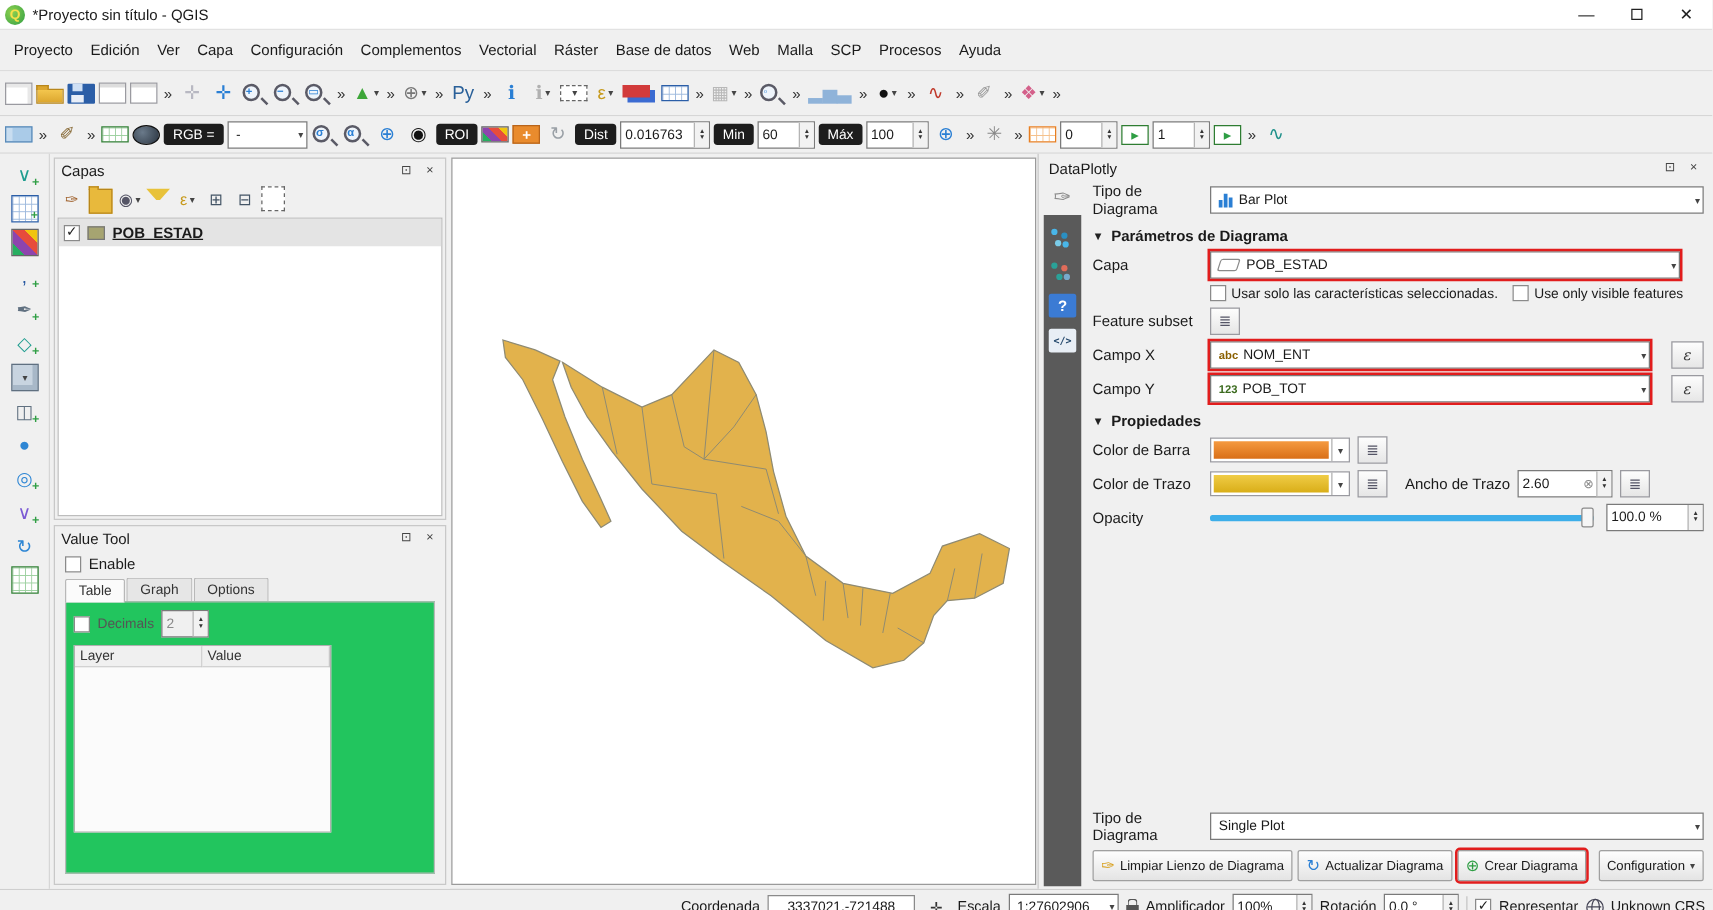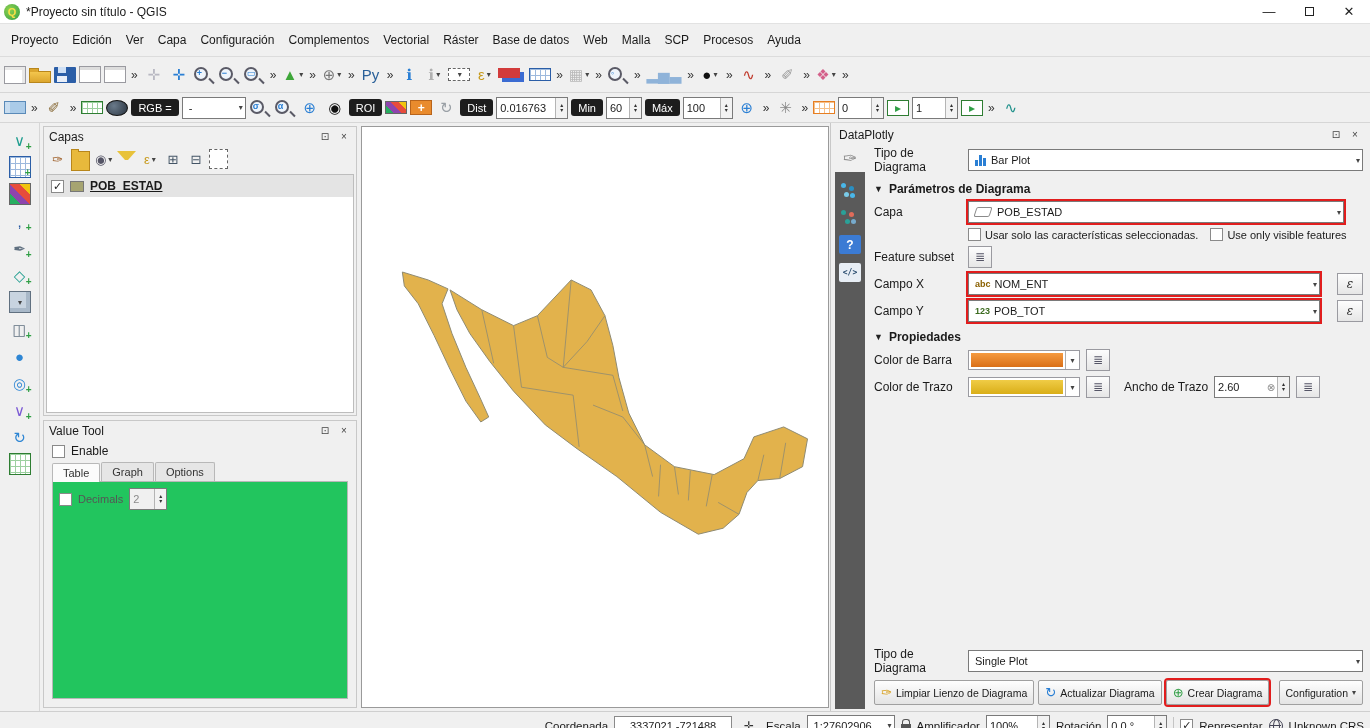--- a/index.html
+++ b/index.html
@@ -297,21 +297,21 @@
     </span>
     <span class="chip">Dist</span>
     <span class="spn" style="width: 72px;">
       <span class="sv">0.016763</span>
       <span class="sb">
         <i>▴</i>
         <i>▾</i>
       </span>
     </span>
     <span class="chip">Min</span>
-    <span class="spn" style="width: 36px;">
+    <span class="spn" style="width: 46px;">
       <span class="sv">60</span>
       <span class="sb">
         <i>▴</i>
         <i>▾</i>
       </span>
     </span>
     <span class="chip">Máx</span>
     <span class="spn" style="width: 50px;">
       <span class="sv">100</span>
       <span class="sb">
@@ -458,20 +458,27 @@
         <div style="display:flex;align-items:center;gap:6px;margin-bottom:6px">
           <span class="ck"></span>
           <span style="font-size:11px;color:#555">Decimals</span>
           <span class="spn dis" style="width:38px">
             <span class="sv">2</span>
             <span class="sb">
                 <i>▴</i>
                 <i>▾</i>
               </span>
           </span>
+        </div>
+        <div class="vtable">
+          <div class="vthead">
+            <span class="vth">Layer</span>
+            <span class="vth">Value</span>
+          </div>
+          <div class="vtbody"></div>
         </div>
       </div>
     </div>
   </div>
 
   <div class="map">
     <svg viewBox="0 0 468 584" preserveAspectRatio="xMidYMid meet">
 
       <path d="M 88 164 L 120 184 L 152 200 L 176 190 L 210 154 L 230 164 L 244 190 L 252 220 L 258 252 L 268 288 L 284 320 L 314 342 L 354 350 L 384 334 L 394 312 L 424 302 L 448 314 L 443 342 L 420 354 L 398 356 L 387 368 L 379 390 L 363 404 L 338 410 L 300 388 L 256 352 L 216 324 L 184 300 L 152 266 L 128 236 L 108 208 L 95 184 Z" stroke="#8e8a72" stroke-width="1" fill="#e2b24c"></path>
 
@@ -595,20 +602,34 @@
             <span class="sv">2.60</span>
             <span style="display:flex;align-items:center;color:#888;font-size:10px;padding-right:2px">⊗</span>
             <span class="sb">
                 <i>▴</i>
                 <i>▾</i>
               </span>
           </span>
           <span class="ddov">≣</span>
         </div>
 
+        <div class="dprow">
+          <span class="dplabel">Opacity</span>
+          <span class="slider">
+            <span class="strack"></span>
+            <span class="shandle"></span>
+          </span>
+          <span class="spn" style="width:78px">
+            <span class="sv">100.0 %</span>
+            <span class="sb">
+                <i>▴</i>
+                <i>▾</i>
+              </span>
+          </span>
+        </div>
         <span class="spacer"></span>
 
         <div class="dprow">
           <span class="dplabel">Tipo de Diagrama</span>
           <span class="cb" style="flex:1">
             <span class="cbv">Single Plot</span>
             <span class="arr">▾</span>
           </span>
         </div>
 

